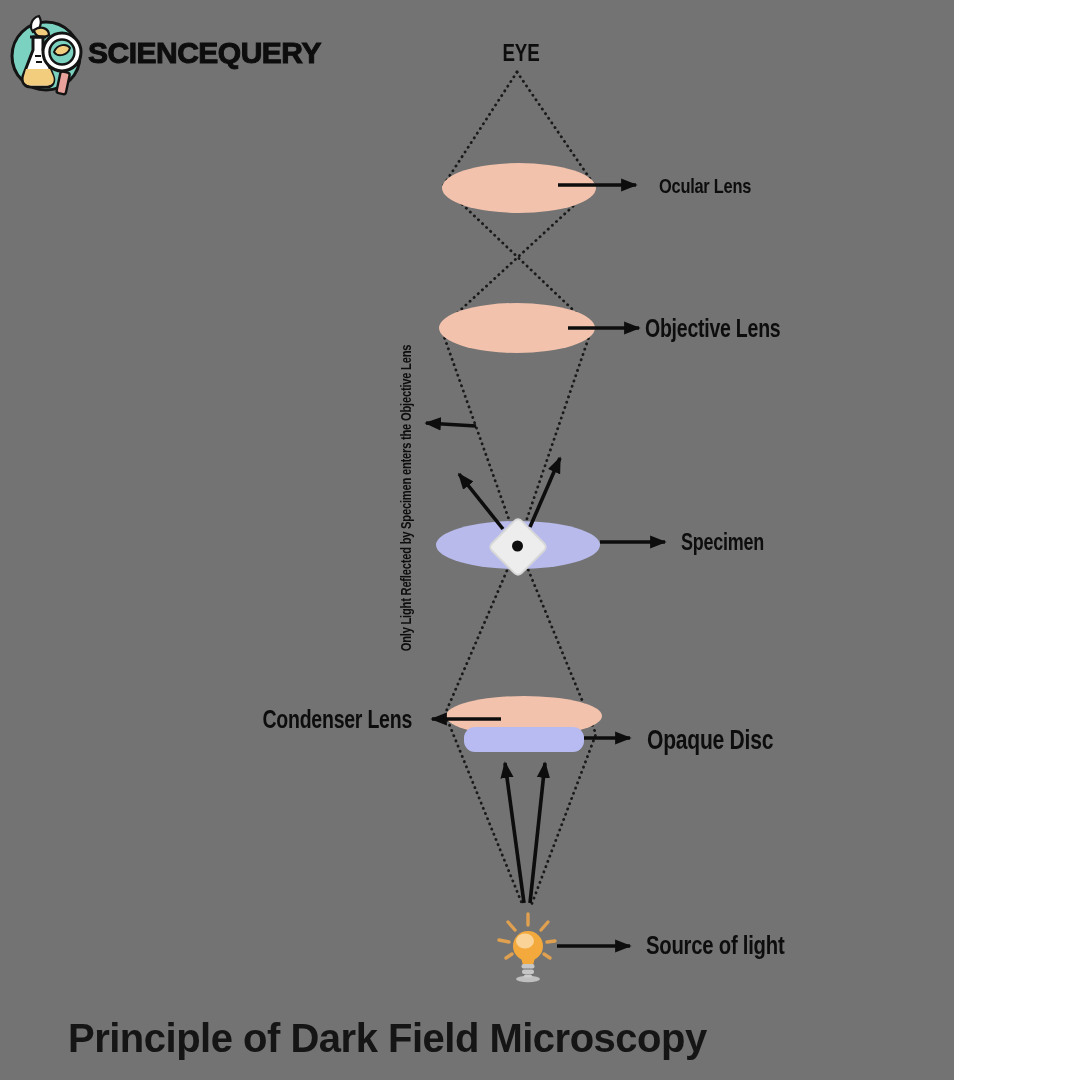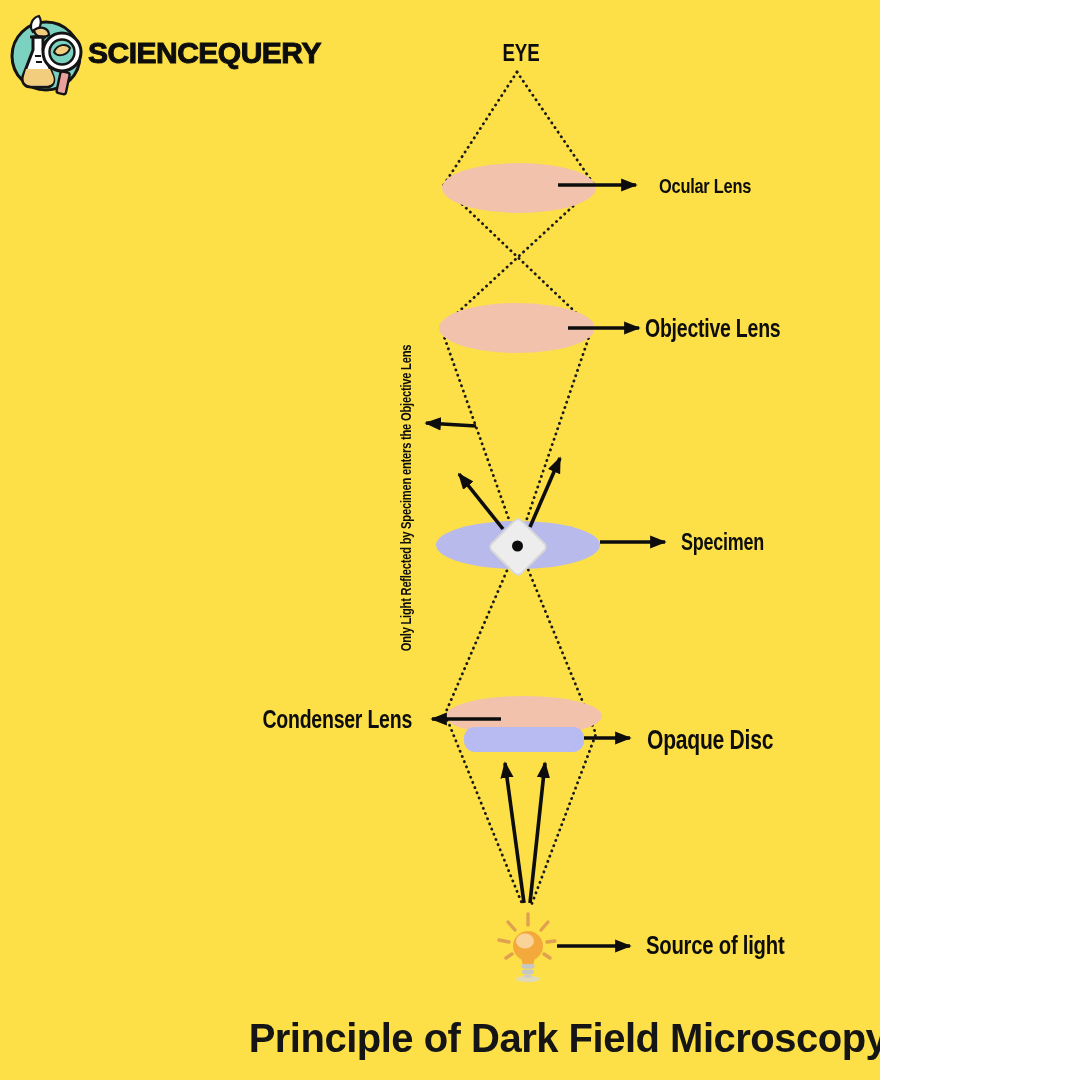--- a/index.html
+++ b/index.html
@@ -1,17 +1,17 @@
 <!DOCTYPE html>
 <html><head>
 <meta charset="utf-8">
 <style>
   html,body { margin:0; padding:0; background:#ffffff; }
   .canvas {
-    position:relative; width:880px; height:1080px; background:#fde047;
+    position:relative; width:954px; height:1080px; background:#737373;
     font-family:"Liberation Sans", sans-serif; overflow:hidden; color:#0d0d0d;
   }
   .diagram-svg { position:absolute; left:0; top:0; }
   .label {
     position:absolute; font-weight:bold; color:#0d0d0d; white-space:nowrap;
     letter-spacing:-0.3px;
   }
   .cond { transform:scaleX(0.78); }
   .from-left  { transform-origin:left center; }
   .from-right { transform-origin:right center; }
@@ -28,21 +28,21 @@
   .specimen-label { left:681px; top:530px; font-size:23px; line-height:24px; }
   .condenser-label { left:112px; top:706px; width:300px; text-align:right; font-size:25px; line-height:26px; }
   .opaque-label { left:647px; top:726px; font-size:27px; line-height:28px; }
   .source-label { left:646px; top:932px; font-size:26px; line-height:27px; }
   .note-label {
     left:201px; top:489px; width:410px; height:18px; line-height:18px;
     font-size:14px; text-align:center;
     transform:rotate(-90deg) scaleX(0.8); transform-origin:center center;
   }
   .title {
-    position:absolute; left:68px; top:1015px; width:1000px; text-align:center;
+    position:absolute; left:68px; top:1015px; width:1000px; 
     font-size:40px; line-height:46px; font-weight:bold; color:#151515;
     letter-spacing:-0.5px;
   }
 </style>
 </head>
 <body>
 
 <div class="canvas">
 
   <svg class="diagram-svg" width="1080" height="1080" viewBox="0 0 1080 1080">

